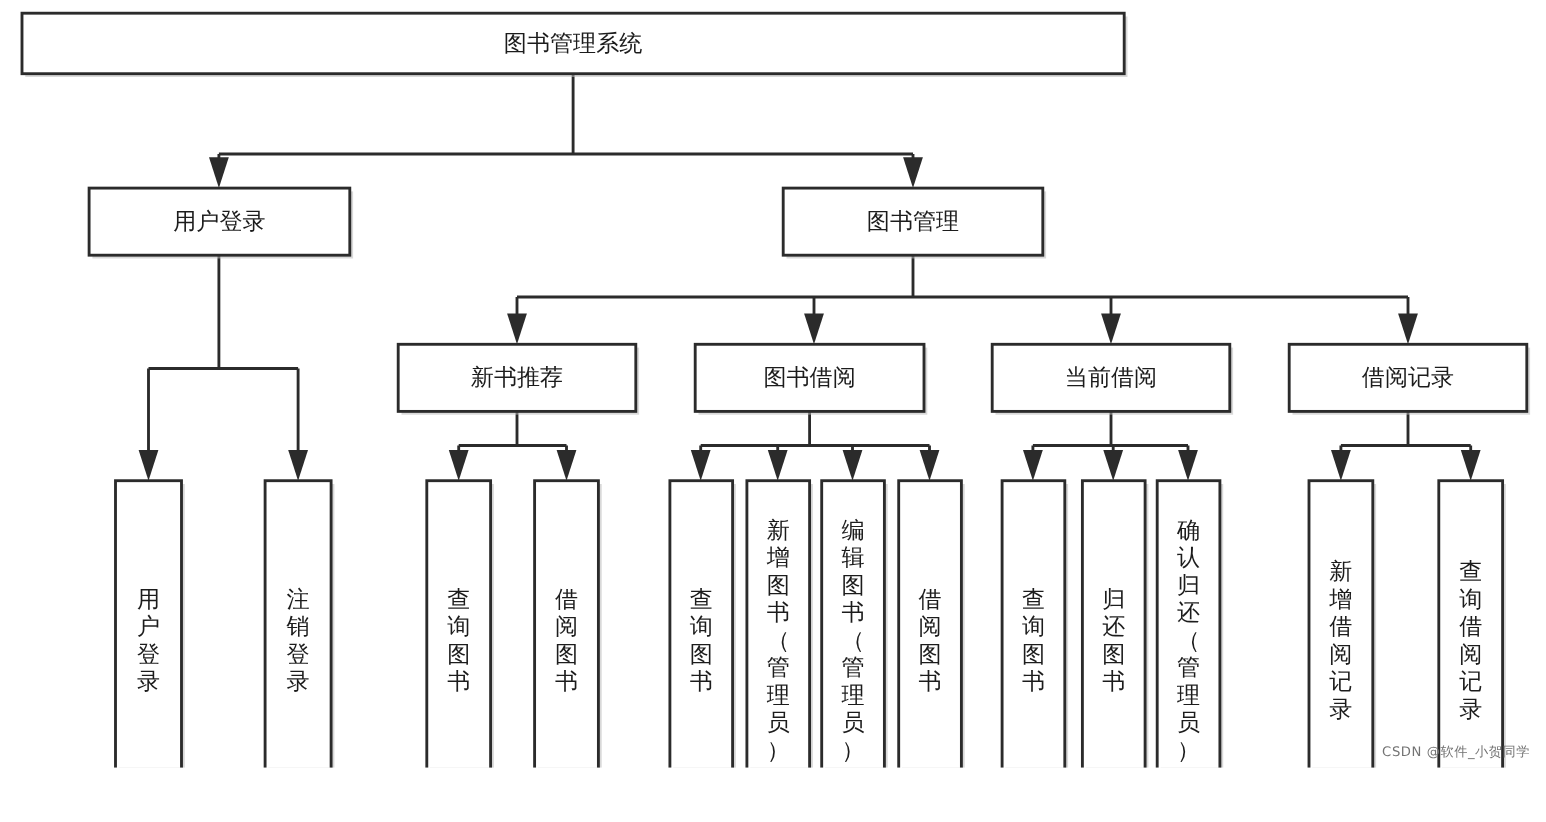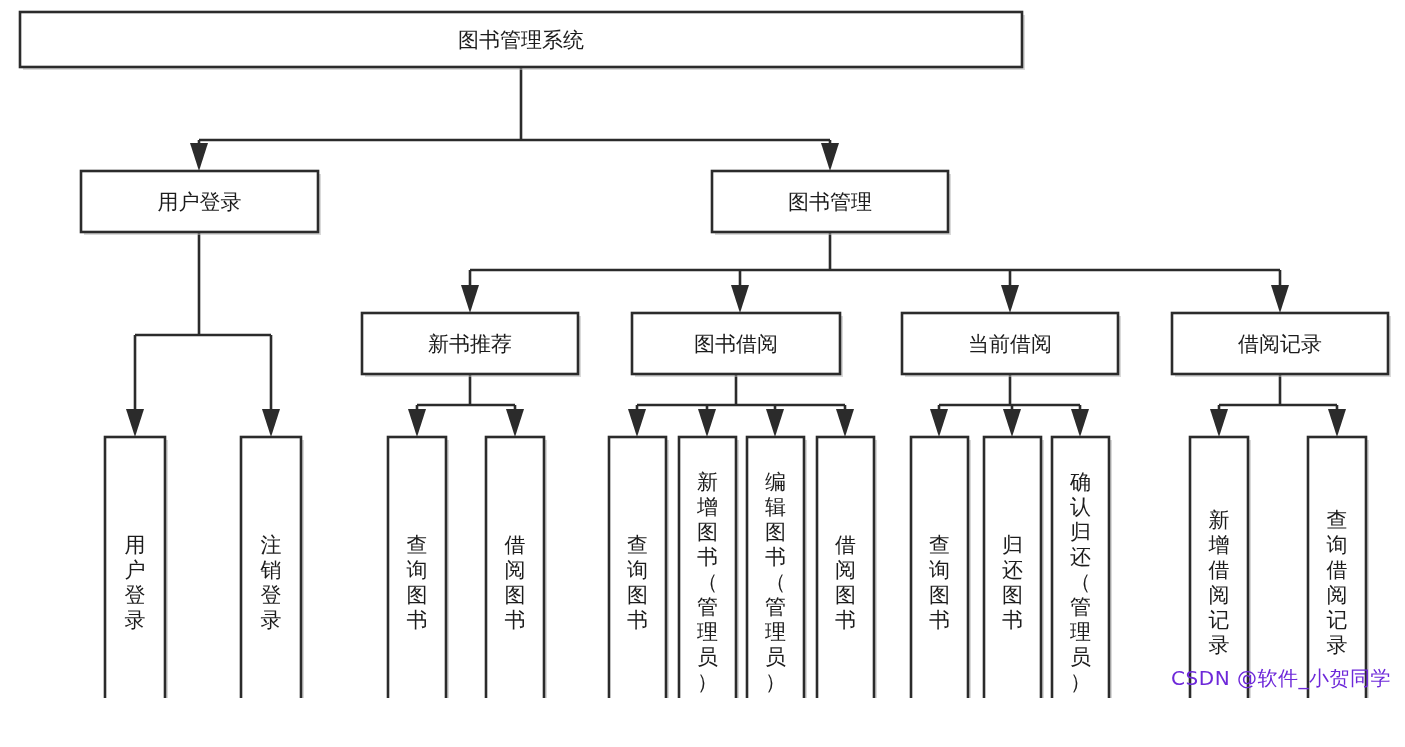--- a/index.html
+++ b/index.html
@@ -54,22 +54,22 @@
     font-family: "DejaVu Sans", "Liberation Sans", sans-serif;
     font-size: 21px;
     fill: #1c1c1c;
     text-anchor: middle;
   }
   .watermark {
     position: absolute;
     right: 14px;
     bottom: 6px;
     font-family: "DejaVu Sans", "Liberation Sans", sans-serif;
-    font-size: 20px;
-    color: #6d28d9;
+    font-size: 12px;
+    color: #737373;
     letter-spacing: 0.5px;
     white-space: nowrap;
     user-select: none;
   }
 </style>
 </head>
 <body>
 
 <div id="diagram-root">
   <svg class="flow" viewBox="0 0 1405 747">

